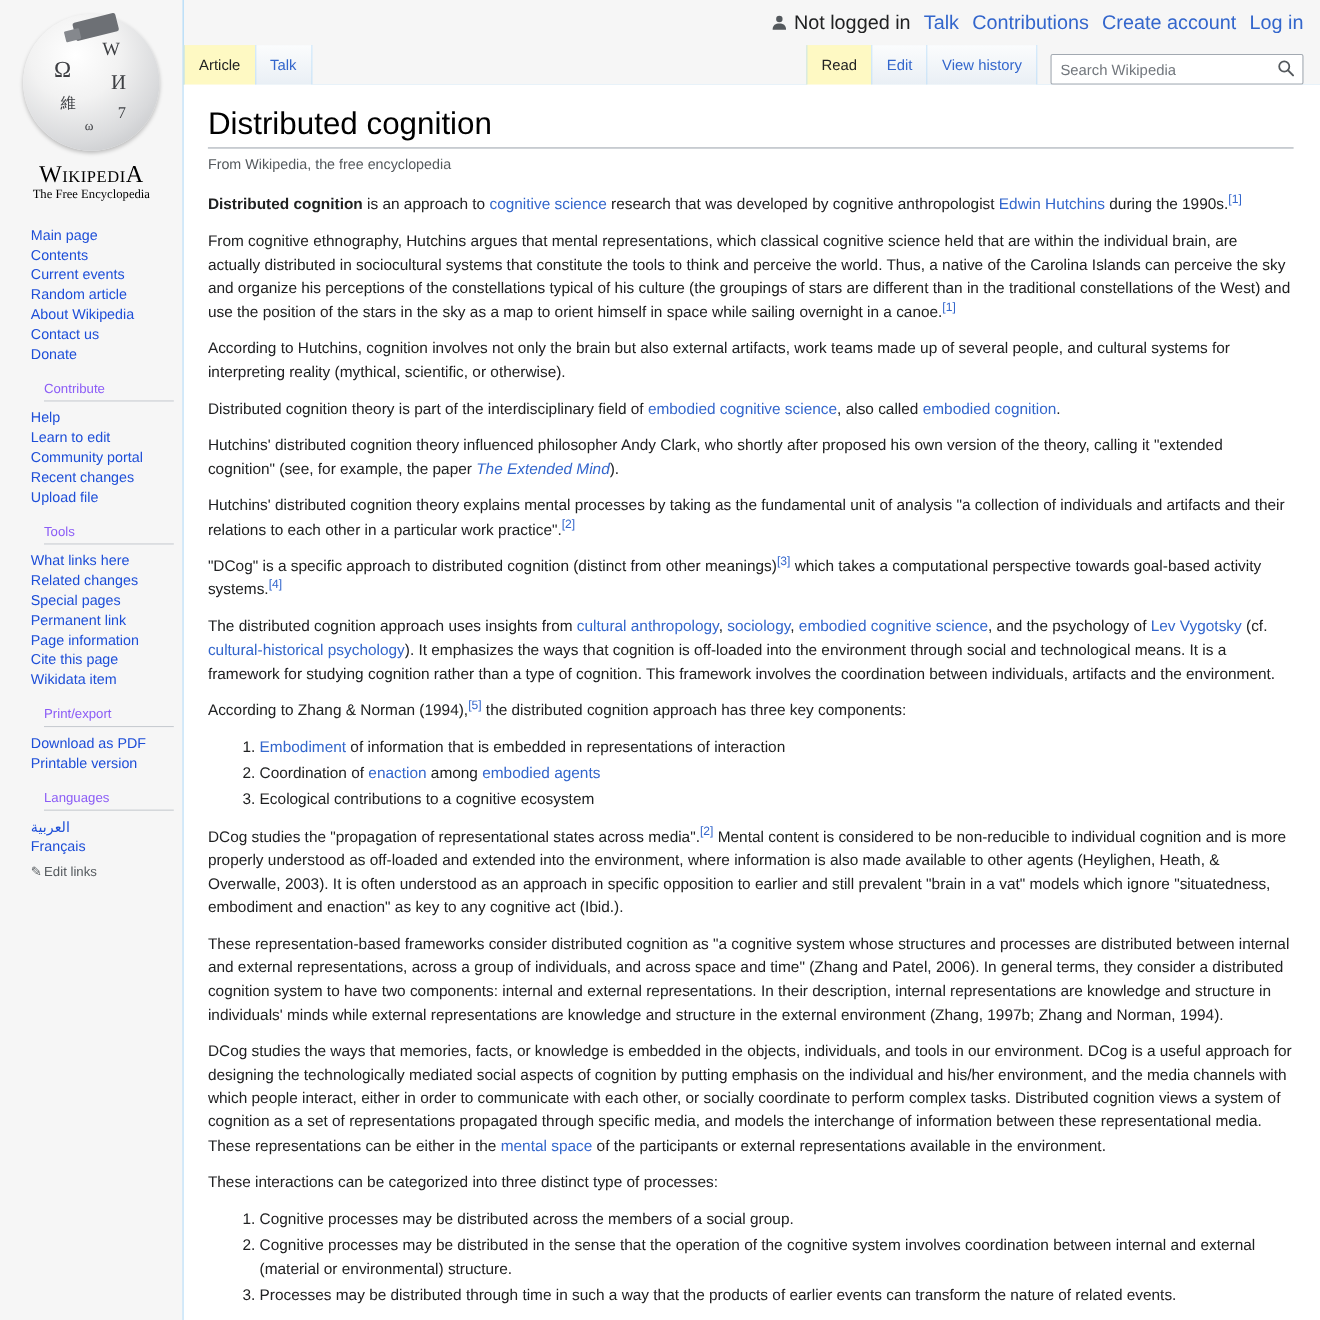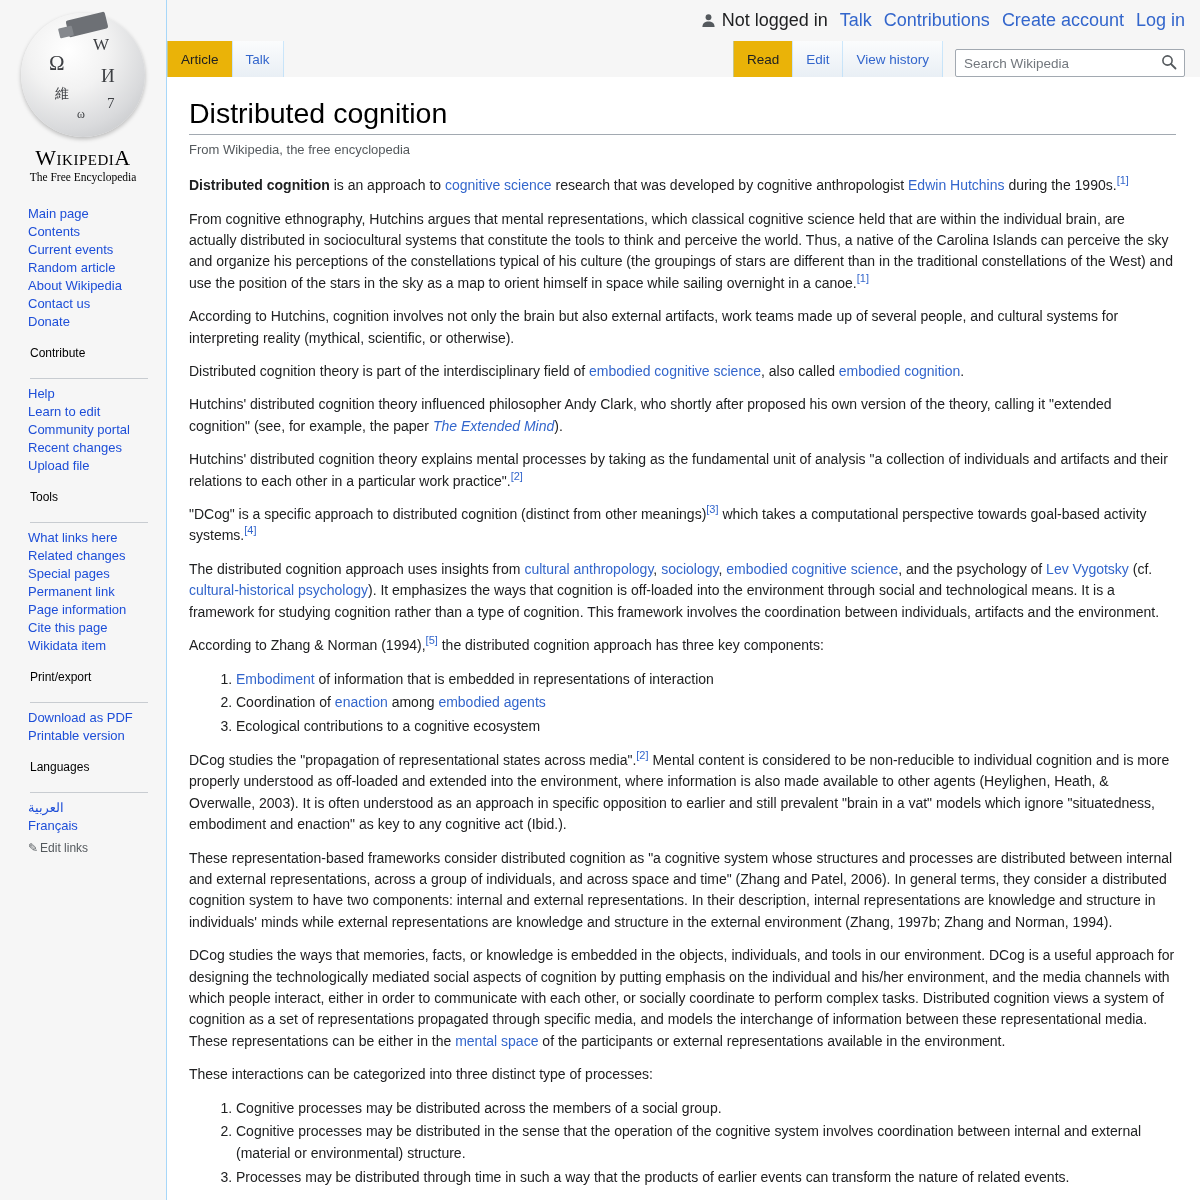--- a/index.html
+++ b/index.html
@@ -22,40 +22,40 @@
                 transform:rotate(-14deg);border-radius:2px;}
   .globe .notch2{position:absolute;left:38px;top:14px;width:14px;height:10px;background:#85888d;
                  transform:rotate(-14deg);border-radius:1px;}
   .wordmark{margin-top:8px;font-family:"Liberation Serif",serif;font-variant:small-caps;
             font-size:22px;letter-spacing:0.5px;color:#000;}
   .tagline{font-family:"Liberation Serif",serif;font-size:11.5px;color:#000;margin-top:0px;}
   .side-nav{padding-left:28px;padding-top:22px;font-size:13px;}
   .side-nav ul{list-style:none;margin:0 0 4px 0;padding:0;}
   .side-nav li{line-height:18px;margin:0;}
   .side-nav li a{color:#1d4ed8;}
-  .nav-heading{font-size:12px;color:#000000;margin:15px 0 6px 2px;padding-bottom:18px;
+  .nav-heading{font-size:12px;color:#8b5cf6;margin:15px 0 6px 12px;padding-bottom:4px;
                border-bottom:1px solid #c8ccd1;width:118px;}
   .edit-links{width:118px;text-align:left;font-size:12px;color:#54595d;margin-top:6px;}
   .pencil{font-size:12px;color:#54595d;margin-right:2px;}
 
   
   .main{position:absolute;left:166px;top:0;width:1034px;height:1200px;border-left:1px solid #a7d7f9;box-sizing:border-box;}
   .personal-bar{position:absolute;top:10px;right:15px;display:flex;align-items:center;gap:12px;font-size:18px;}
   .personal-bar .plink{color:#3366cc;}
   .personal-bar .pstatus{color:#202122;}
   .user-icon{display:inline-block;width:15px;height:15px;margin-right:-6px;}
 
   .header-row{position:absolute;top:41px;left:0;right:0;height:36px;display:flex;
               justify-content:space-between;border-bottom:1px solid #a7d7f9;}
   .tabs{display:flex;height:36px;}
   .tab{height:36px;line-height:37px;padding:0 13px;font-size:13.5px;
        background:linear-gradient(to bottom,#fbfcfd 0%,#e9eff5 100%);
        border-left:1px solid rgba(167,215,249,0.55);color:#3366cc;margin-bottom:-1px;}
   .tab:last-child{border-right:1px solid rgba(167,215,249,0.55);}
-  .tab.active{background:#eab308;color:#202122;border-bottom:1px solid #fff;}
+  .tab.active{background:#fef9c3;color:#202122;border-bottom:1px solid #fff;}
   .right-group{display:flex;align-items:flex-end;margin-right:15px;margin-left:12px;}
   .searchbox{position:relative;margin-left:12px;margin-top:4px;}
   .searchbox input{width:200px;height:26px;border:1px solid #a2a9b1;border-radius:2px;
                    padding:0 20px 0 8px;font-size:13.5px;font-family:"Liberation Sans",sans-serif;color:#202122;background:#fff;}
   .searchbox input::placeholder{color:#72777d;}
   .search-icon{position:absolute;right:8px;top:5px;width:16px;height:16px;}
 
   .content{position:absolute;top:77px;left:0;right:0;bottom:0;background:#fff;
            padding:19px 24px 0 22px;box-sizing:border-box;}
   h1.title{margin:0;font-size:28.5px;font-weight:400;color:#000;line-height:1.2;

